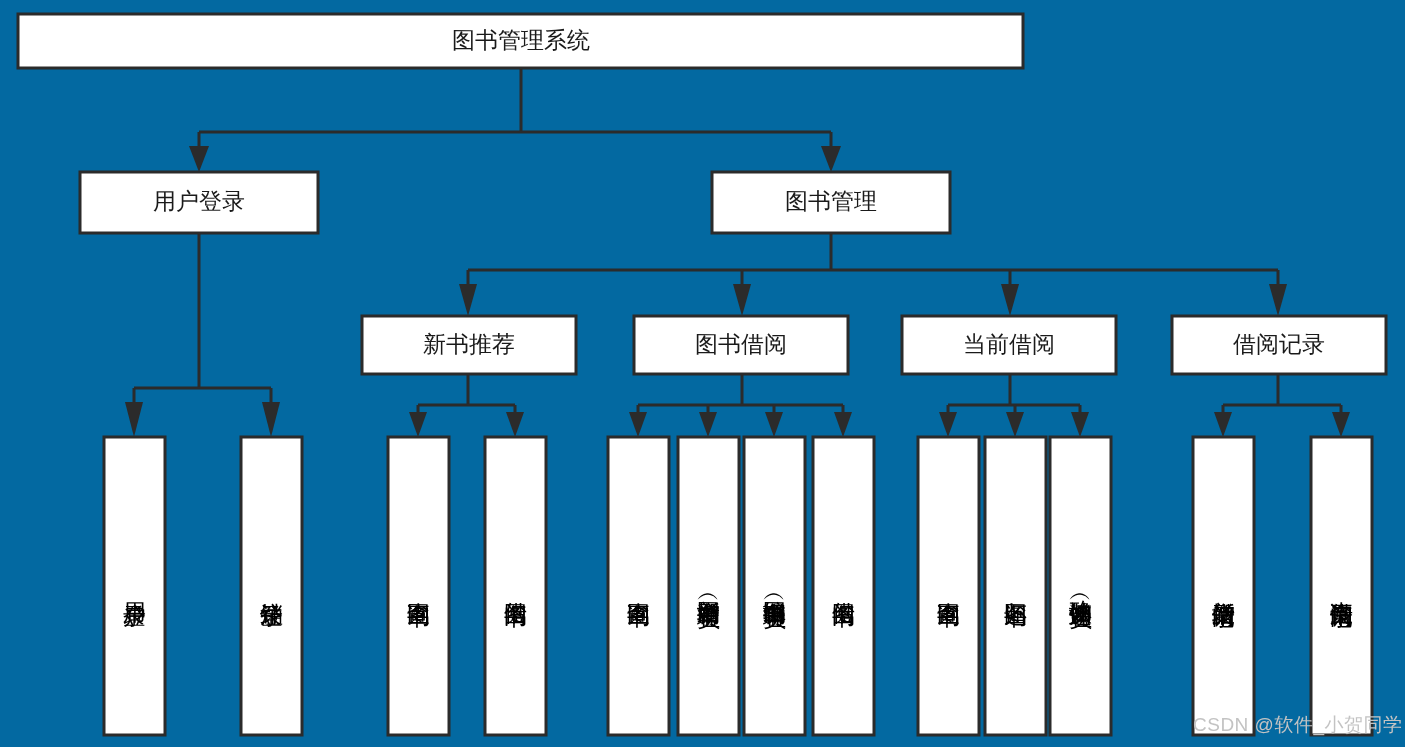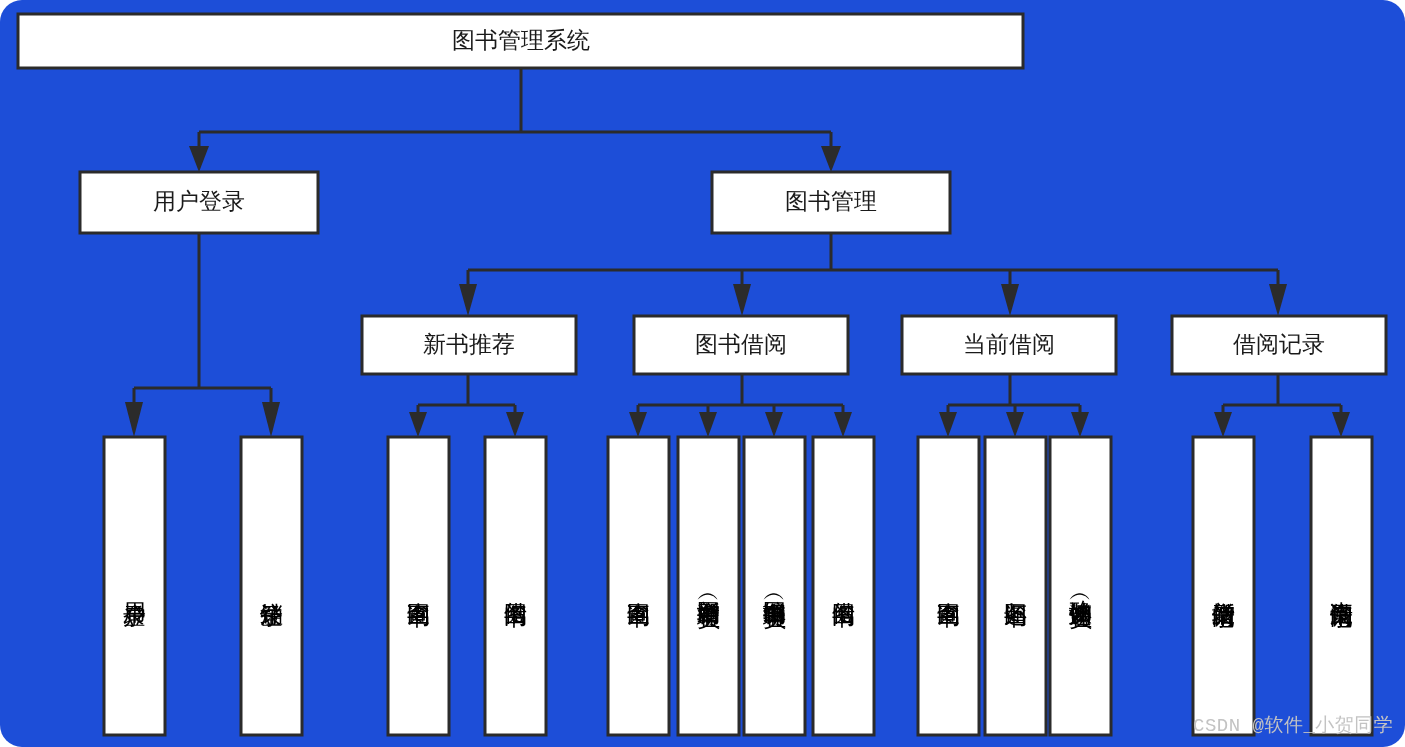--- a/index.html
+++ b/index.html
@@ -10,22 +10,21 @@
   body {
     width: 1405px;
     height: 747px;
     font-family: "Liberation Sans", "DejaVu Sans", sans-serif;
     overflow: hidden;
   }
   #diagram-root {
     position: relative;
     width: 1405px;
     height: 747px;
-    background: #1d4ed8;
-    border-radius: 22px;
+    background: #0369a1;
   }
   svg.diagram-canvas {
     position: absolute;
     top: 0;
     left: 0;
     width: 1405px;
     height: 747px;
     display: block;
   }
   .node-box {
@@ -80,21 +79,21 @@
     position: absolute;
     display: flex;
     align-items: center;
     justify-content: center;
     pointer-events: auto;
   }
   .watermark {
     position: absolute;
     left: 1193px;
     top: 712px;
-    font-family: Liberation Mono, monospace;
+    font-family: Liberation Sans, sans-serif;
     font-size: 19px;
     color: #c3c3c3;
     white-space: nowrap;
     letter-spacing: 0.5px;
   }
 </style>
 </head>
 <body>
 
 <div id="diagram-root">

